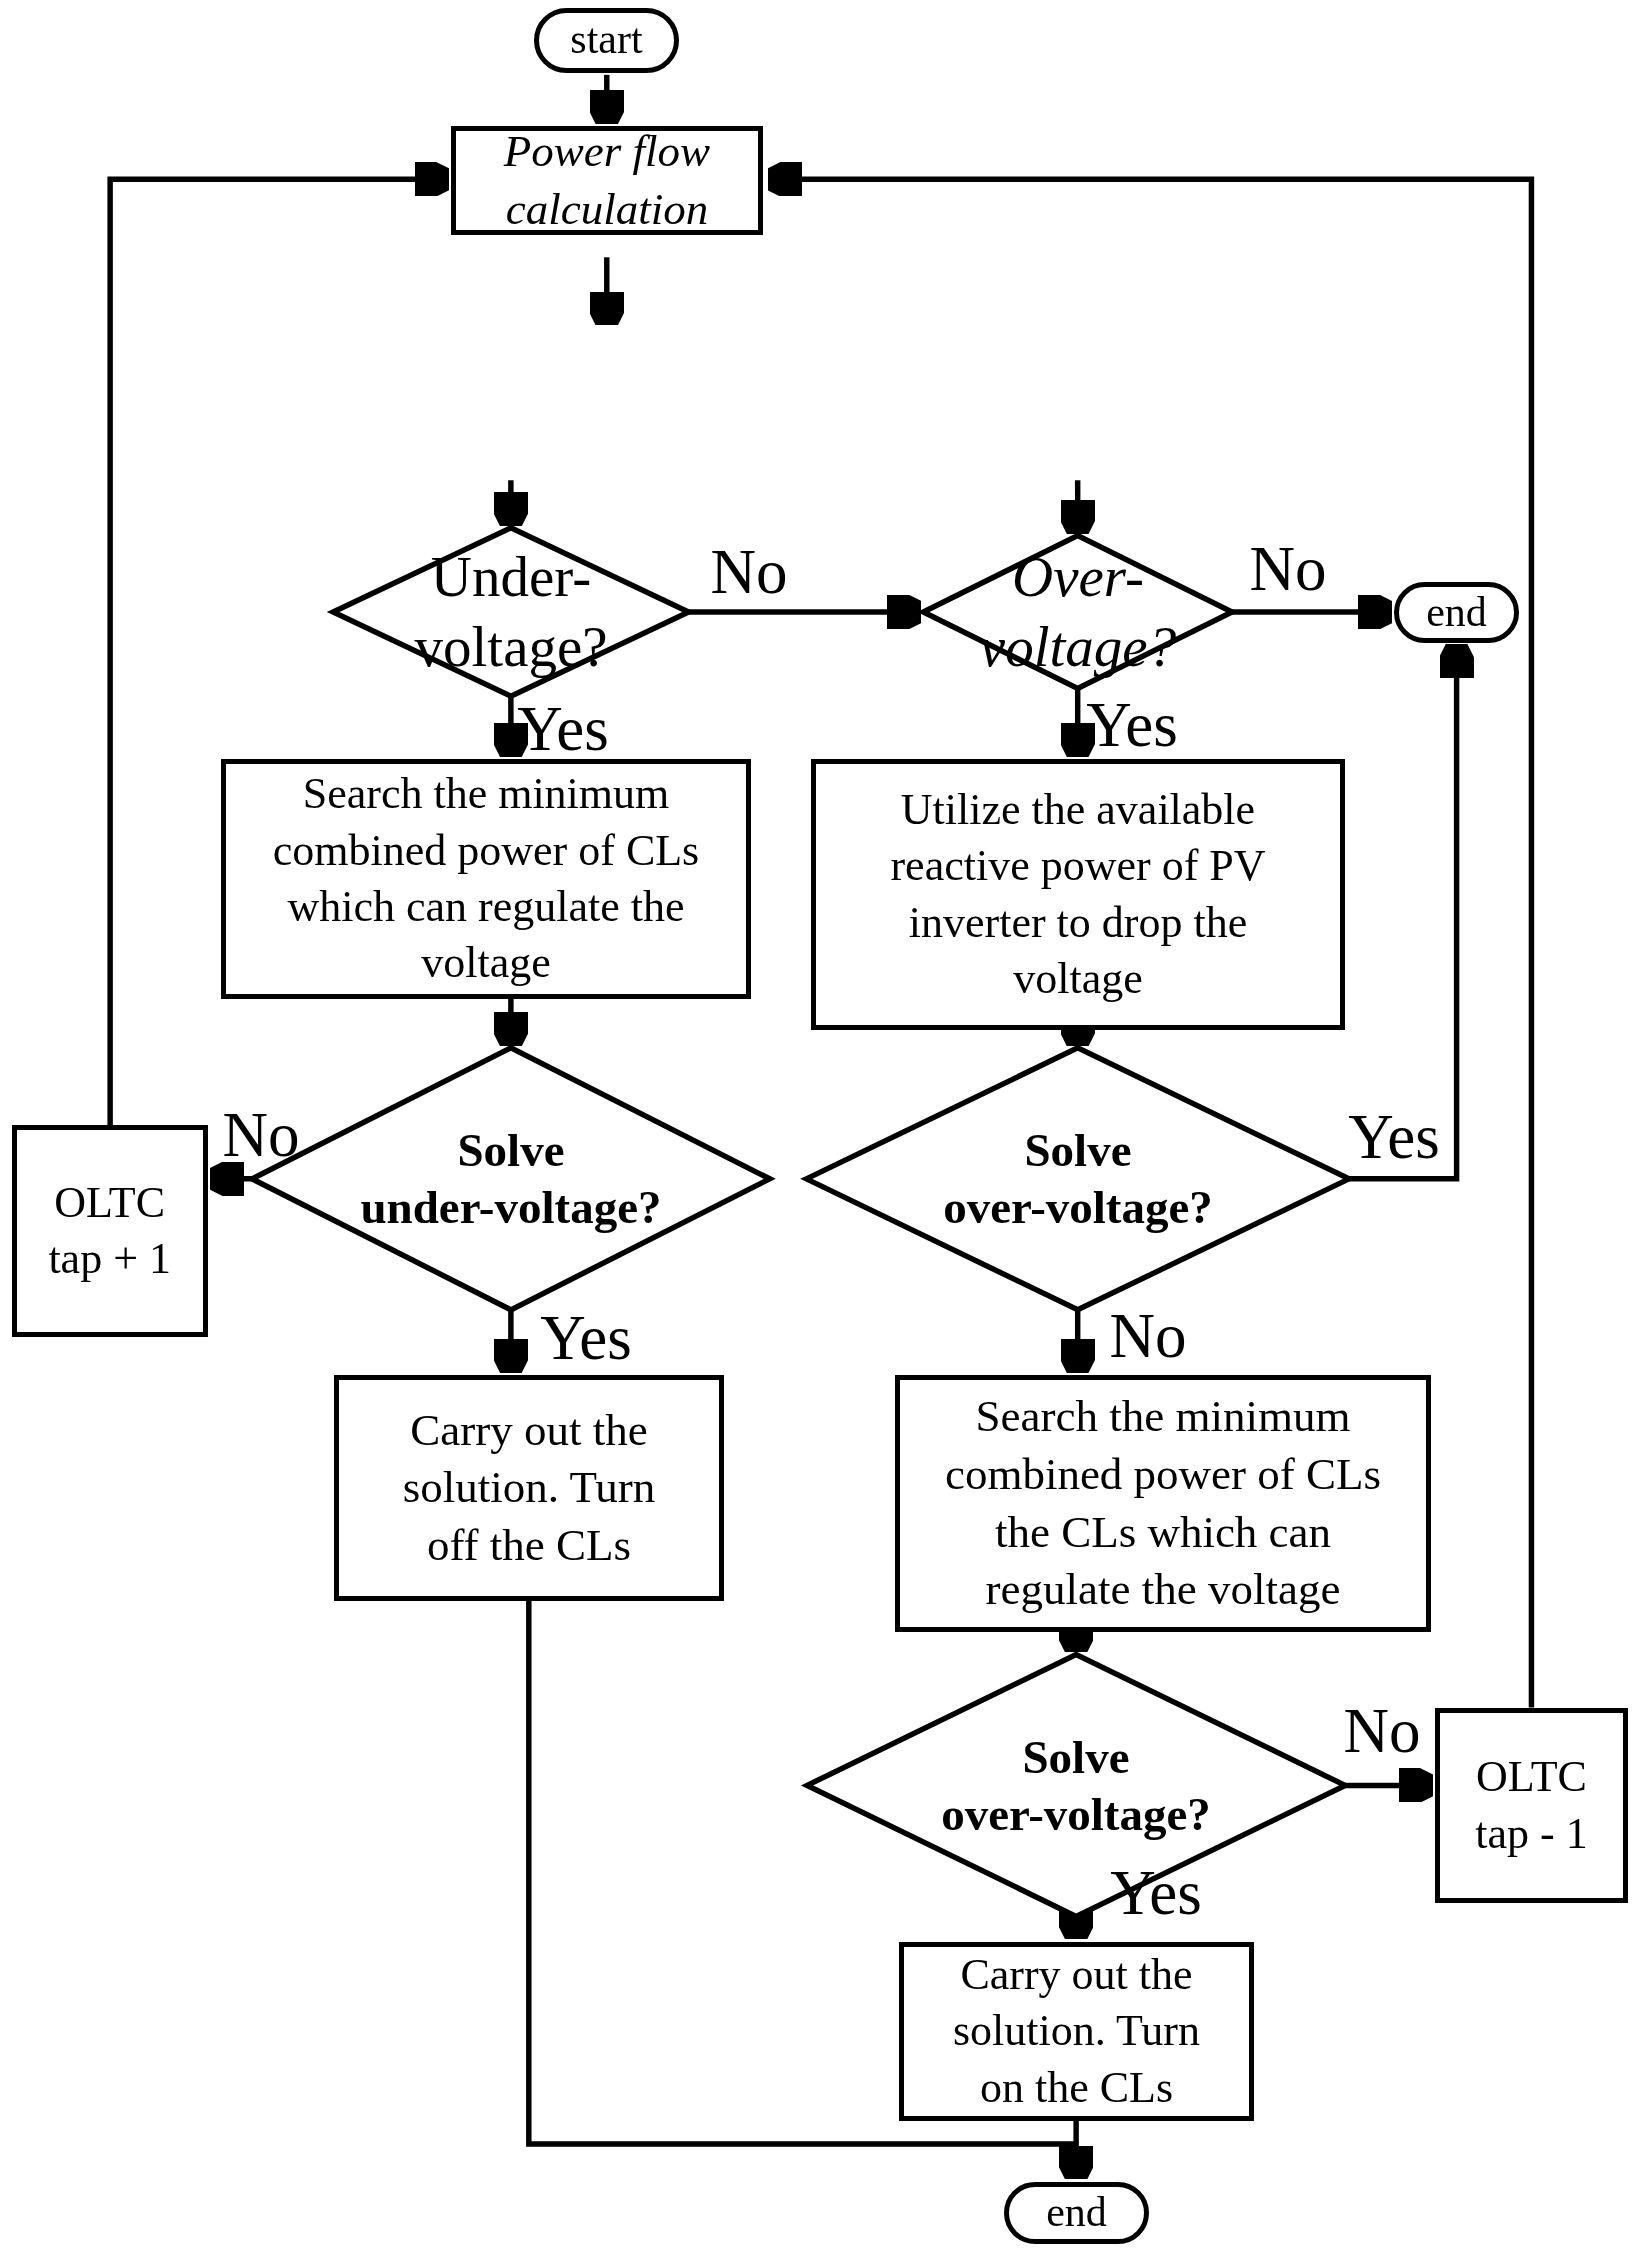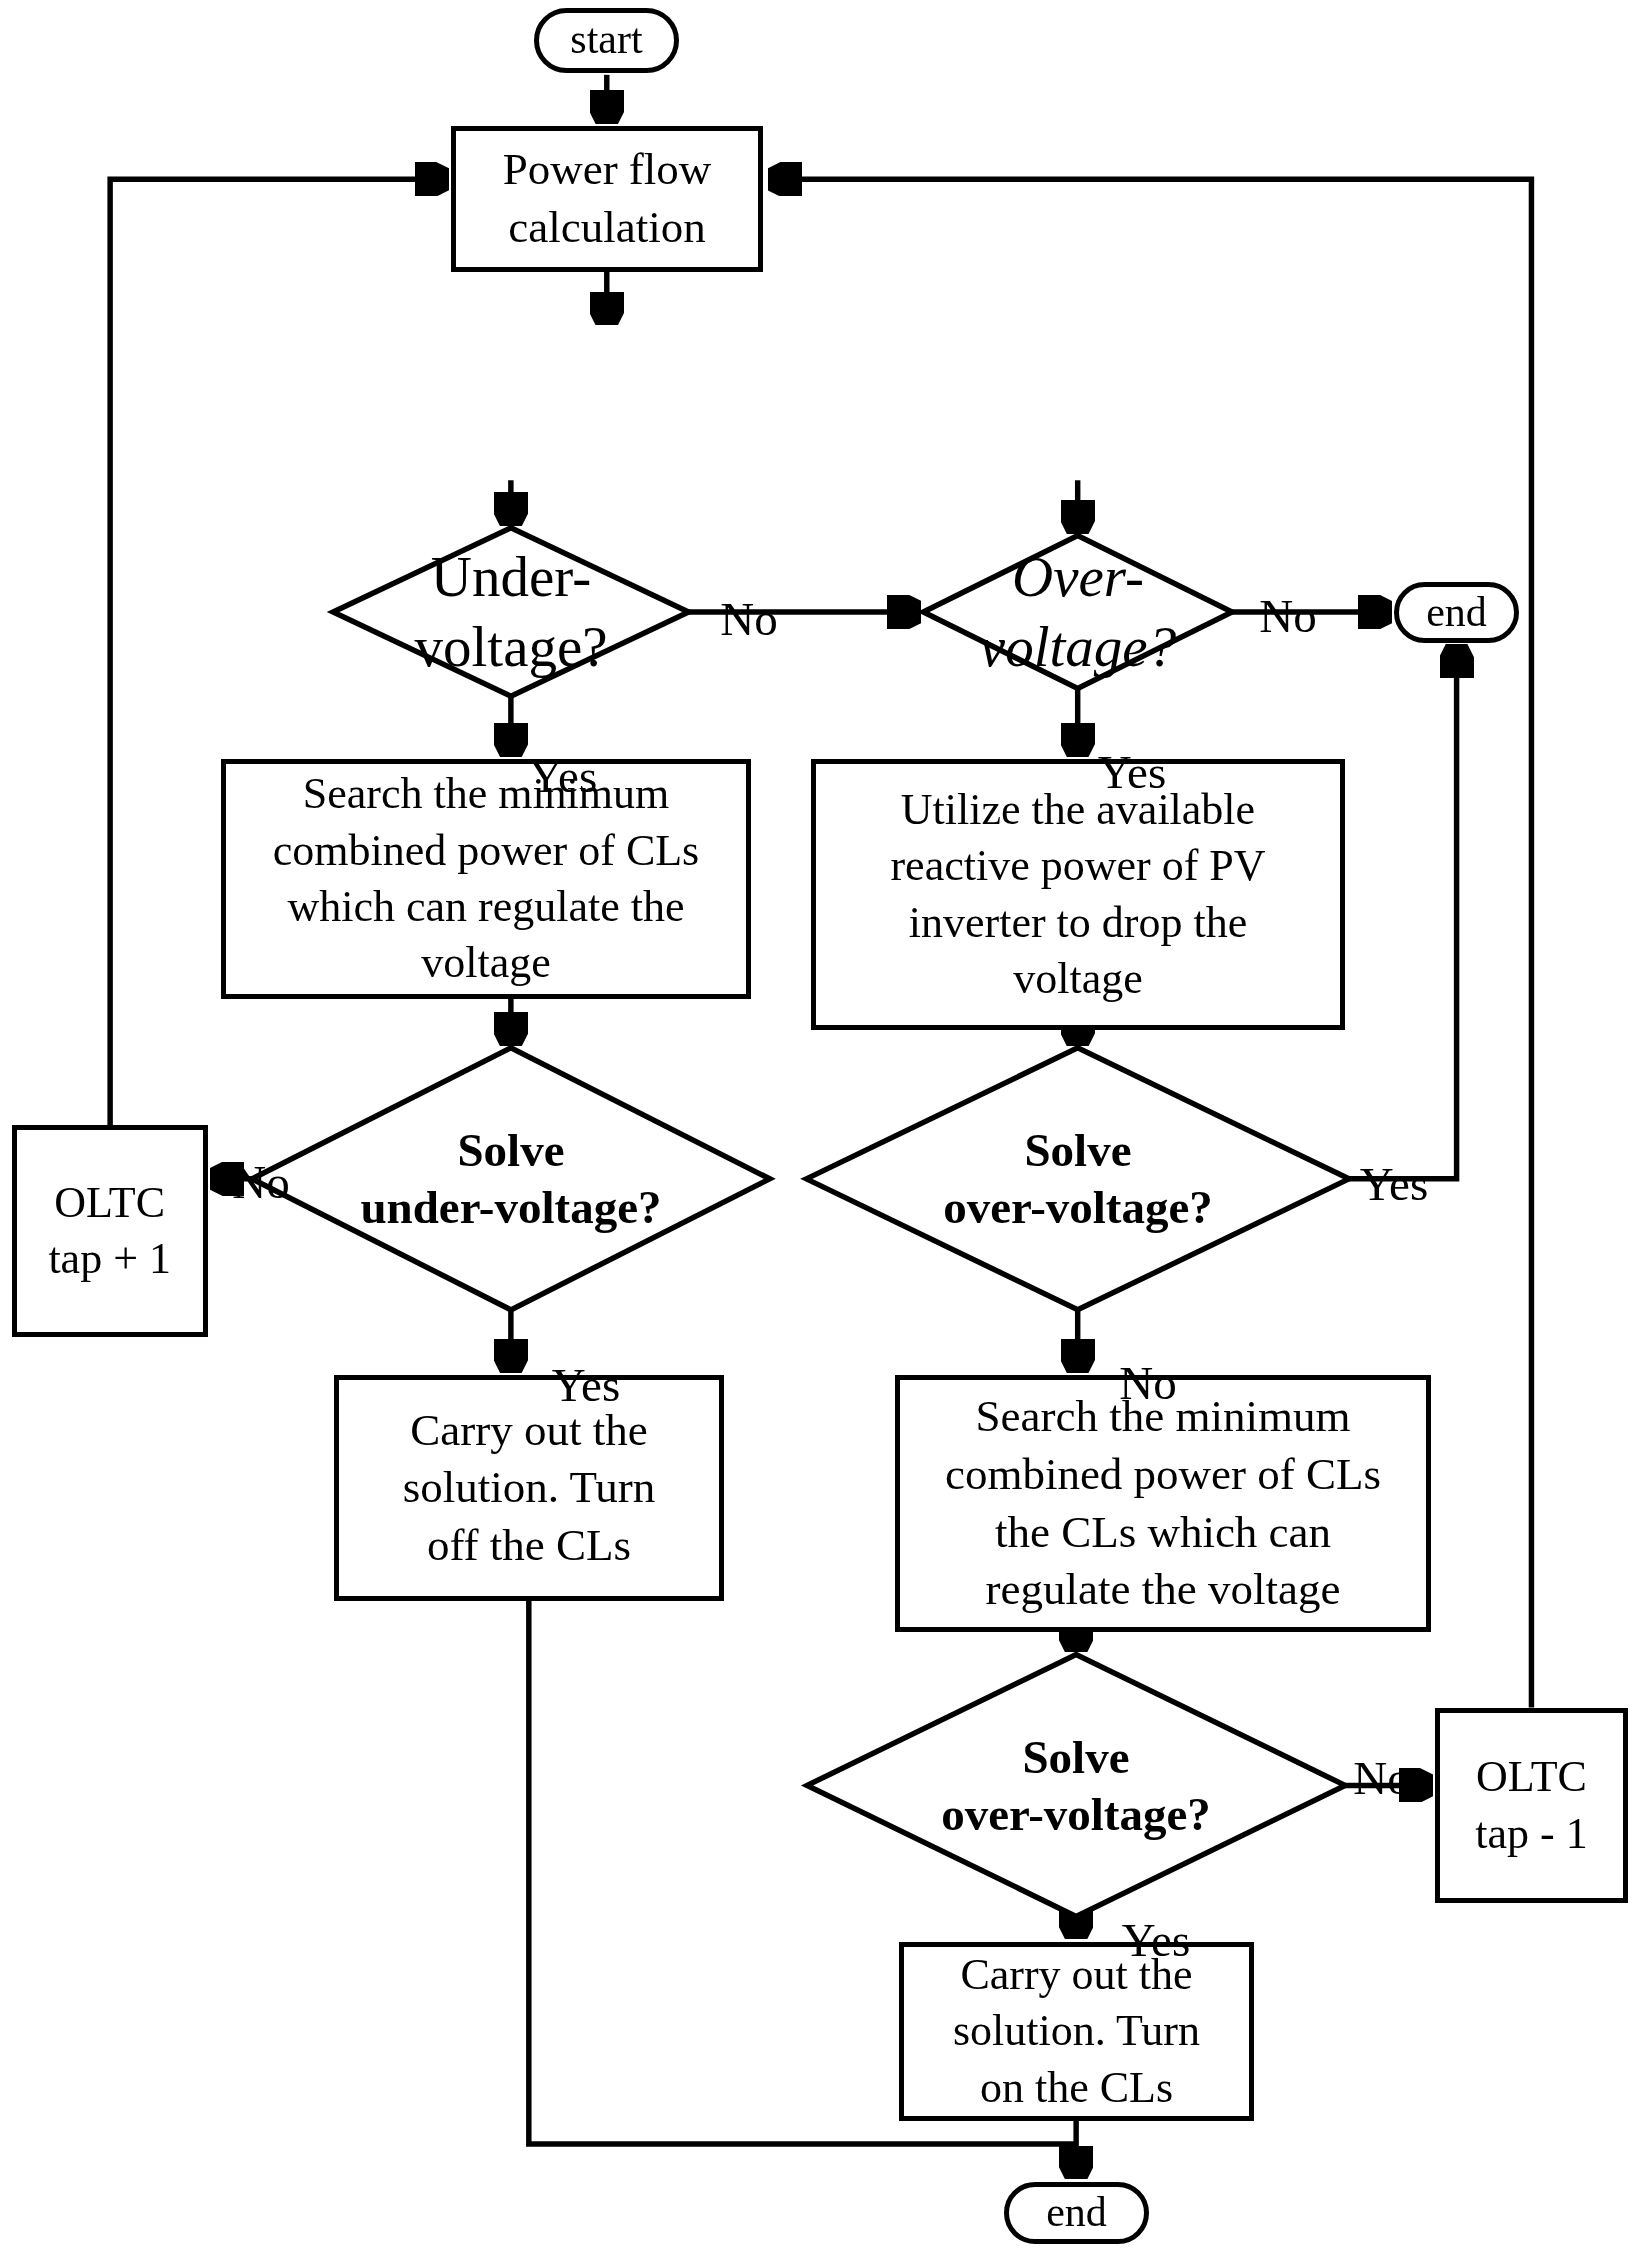--- a/index.html
+++ b/index.html
@@ -54,23 +54,22 @@
     transform: translate(-50%, -50%);
     text-align: center;
     white-space: pre-line;
     line-height: 1.22;
     font-size: 57px;
   }
   .dlabel.big { font-size: 47px; font-weight: bold; }
   .elabel {
     position: absolute;
     transform: translate(-50%, -50%);
-    font-size: 47px;
+    font-size: 63px;
     white-space: nowrap;
-    margin-top: 47px;
   }
 </style>
 </head>
 <body>
 
 <div class="stage">
 
   <svg class="wires" viewBox="0 0 2094 2900" xmlns="http://www.w3.org/2000/svg">
     <defs>
       <marker id="arrow" viewBox="0 0 12 12" refX="10.5" refY="6" markerWidth="6.2" markerHeight="6.2" orient="auto-start-reverse" markerUnits="strokeWidth">
@@ -102,21 +101,21 @@
 
     <polygon points="427,785 655,677 883,785 655,893"></polygon>
     <polygon points="1184,785 1382,687 1580,785 1382,883"></polygon>
     <polygon points="323,1512 655,1344 987,1512 655,1680"></polygon>
     <polygon points="1034,1512 1382,1344 1730,1512 1382,1680"></polygon>
     <polygon points="1035,2290 1380,2122 1725,2290 1380,2458"></polygon>
   </svg>
 
   <div class="node terminal" style="left:534px; top:7.8px; width:145px; height:65px;">start</div>
 
-  <div class="node f58" style="left:451px; top:126px; width:312px; height:146px;">Power flow
+  <div class="node f58" style="left:451px; top:126px; width:312px; height:109px;font-style:italic;">Power flow
 calculation</div>
 
 
   <div class="node terminal" style="left:1394px; top:582px; width:125px; height:61px;">end</div>
 
   <div class="node" style="left:221px; top:759px; width:530px; height:240px;">Search the minimum
 combined power of CLs
 which can regulate the
 voltage</div>
 

